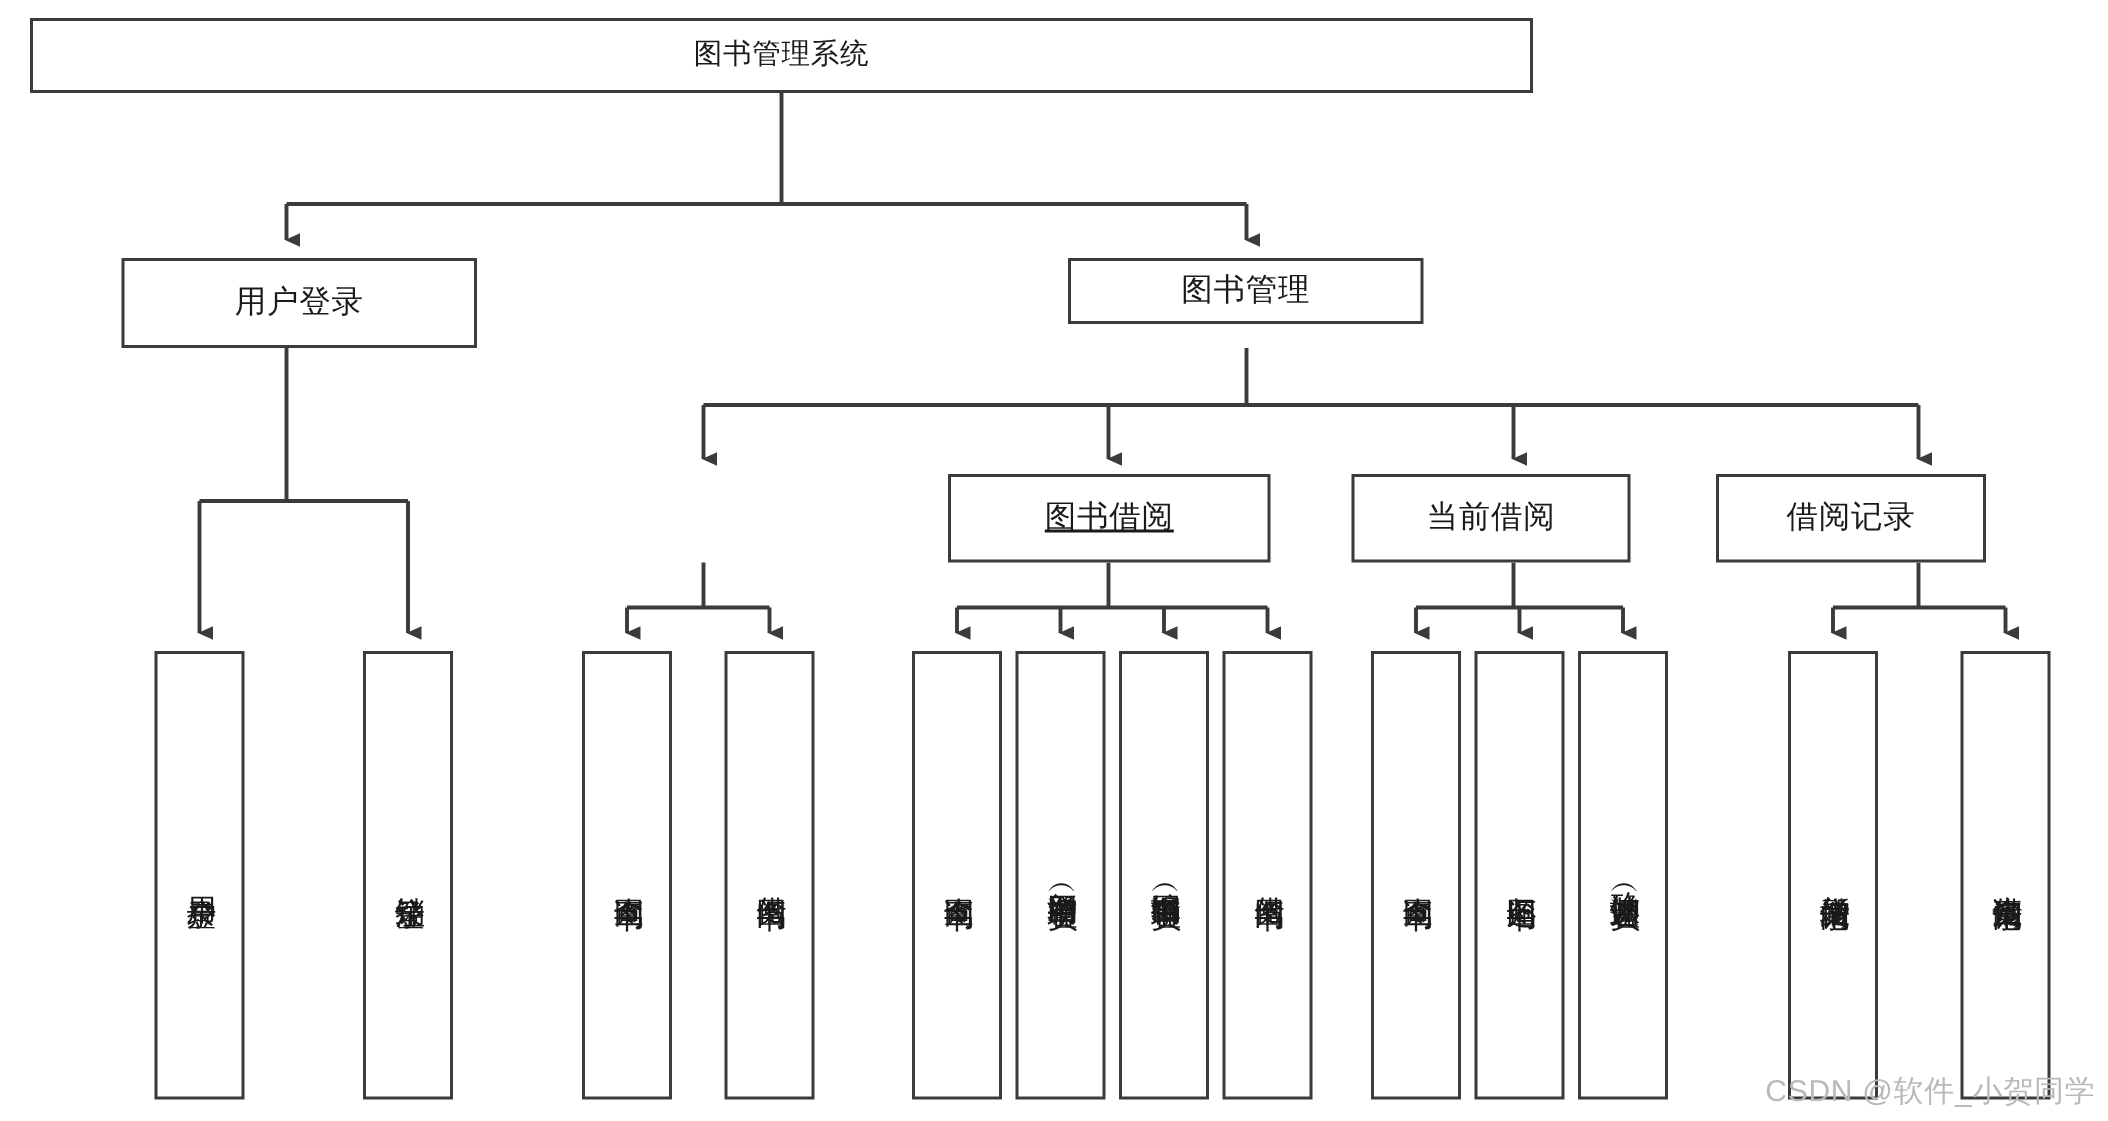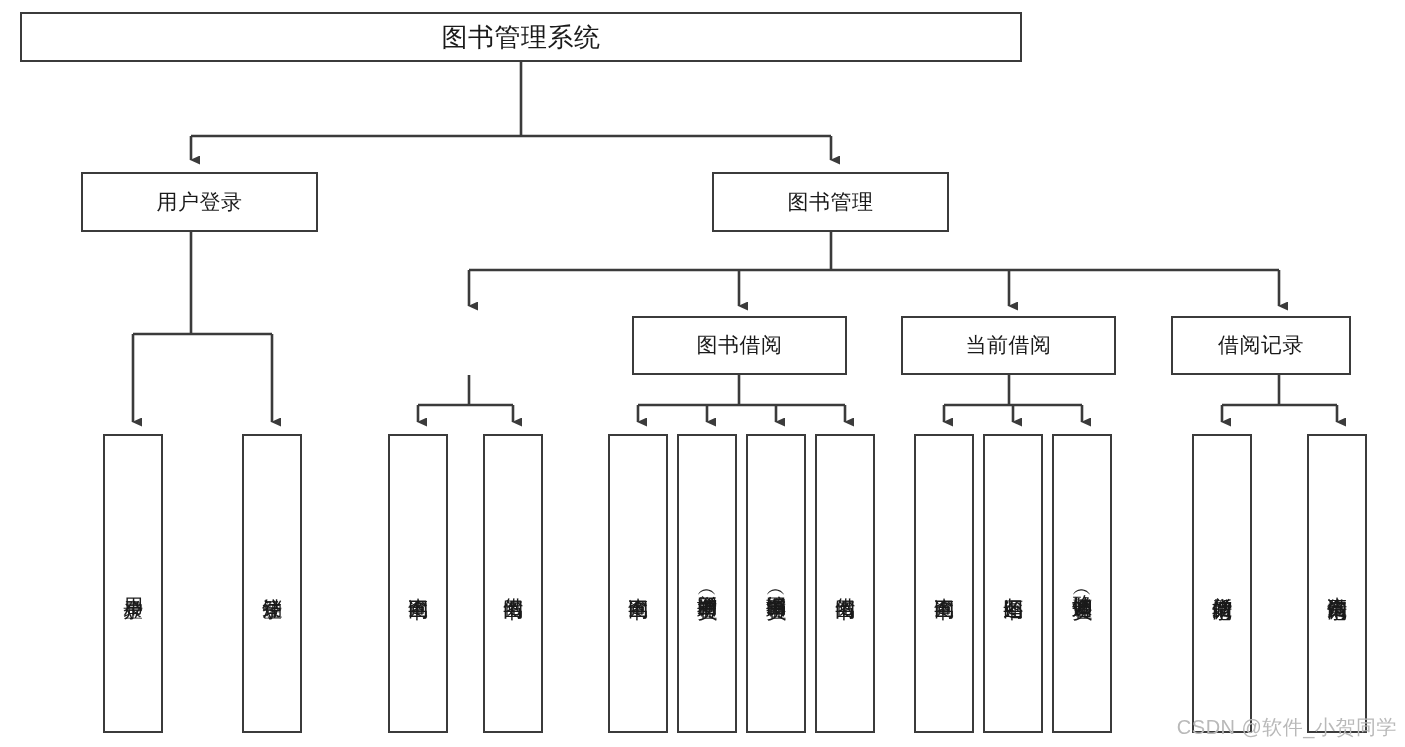--- a/index.html
+++ b/index.html
@@ -34,21 +34,21 @@
     justify-content: center;
     color: #1a1a1a;
   }
   .node-label {
     font-size: 21px;
     line-height: 1.25;
     letter-spacing: 0.5px;
     white-space: nowrap;
     color: #1a1a1a;
   }
-  .node-root .node-label { font-size: 26px; }
+  .node-root .node-label { font-size: 19px; }
   .node-leaf {
     writing-mode: vertical-rl;
     text-orientation: upright;
   }
   .node-leaf .node-label {
     writing-mode: vertical-rl;
     text-orientation: upright;
     font-size: 20px;
     line-height: 1.18;
     letter-spacing: 1px;
@@ -125,31 +125,31 @@
     </g>
   </svg>
 
   <div class="node-box node-root" style="left:20px; top:12px; width:1002px; height:50px;">
     <span class="node-label">图书管理系统</span>
   </div>
 
   <div class="node-box" style="left:81px; top:172px; width:237px; height:60px;">
     <span class="node-label">用户登录</span>
   </div>
-  <div class="node-box" style="left:712px; top:172px; width:237px; height:60px;">
+  <div class="node-box" style="left:712px; top:172px; width:237px; height:44px;">
     <span class="node-label">图书管理</span>
   </div>
 
-  <div class="node-box" style="left:632px; top:316px; width:215px; height:59px;">
+  <div class="node-box" style="left:632px; top:316px; width:215px; height:59px;text-decoration:underline;">
     <span class="node-label">图书借阅</span>
   </div>
-  <div class="node-box" style="left:901px; top:316px; width:215px; height:59px;">
+  <div class="node-box" style="left:901px; top:316px; width:186px; height:59px;">
     <span class="node-label">当前借阅</span>
   </div>
-  <div class="node-box" style="left:1171px; top:316px; width:180px; height:59px;">
+  <div class="node-box" style="left:1144px; top:316px; width:180px; height:59px;">
     <span class="node-label">借阅记录</span>
   </div>
 
   <div class="node-box node-leaf" style="left:103px; top:434px; width:60px; height:299px;">
     <span class="node-label">用户登录</span>
   </div>
   <div class="node-box node-leaf" style="left:242px; top:434px; width:60px; height:299px;">
     <span class="node-label">注销登录</span>
   </div>
 

